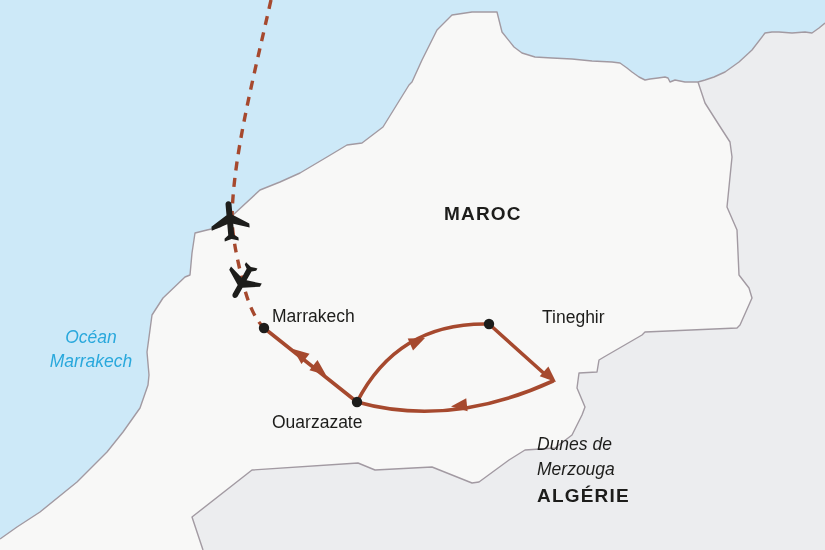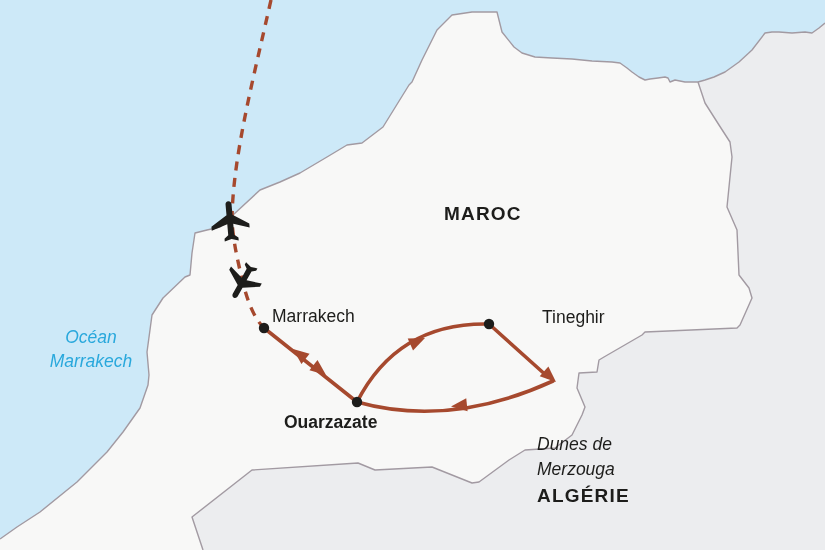--- a/index.html
+++ b/index.html
@@ -123,20 +123,20 @@
   </div>
 
   <div class="map-label country" style="left:444px;top:203px;">MAROC</div>
 
   <div class="map-label country" style="left:537px;top:462px;margin-top:23px;">ALGÉRIE</div>
 
   <div class="map-label" style="left:272px;top:306px;">Marrakech</div>
 
   <div class="map-label" style="left:514px;top:307px;margin-left:28px;">Tineghir</div>
 
-  <div class="map-label" style="left:284px;top:412px;font-weight:bold;">Ouarzazate</div>
+  <div class="map-label" style="left:272px;top:412px;">Ouarzazate</div>
 
   <div class="map-label area-label" style="left:537px;top:388px;">
     <div>Dunes de</div>
     <div>Merzouga</div>
   </div>
 
 </div>
 
 </body></html>

